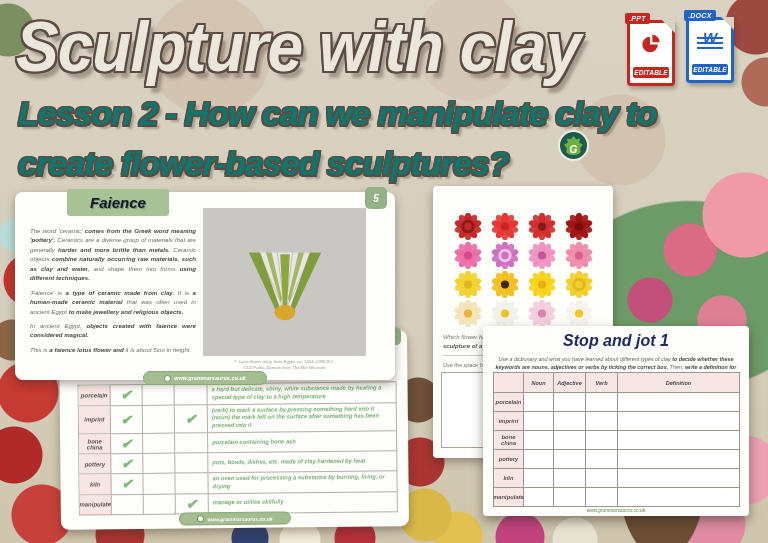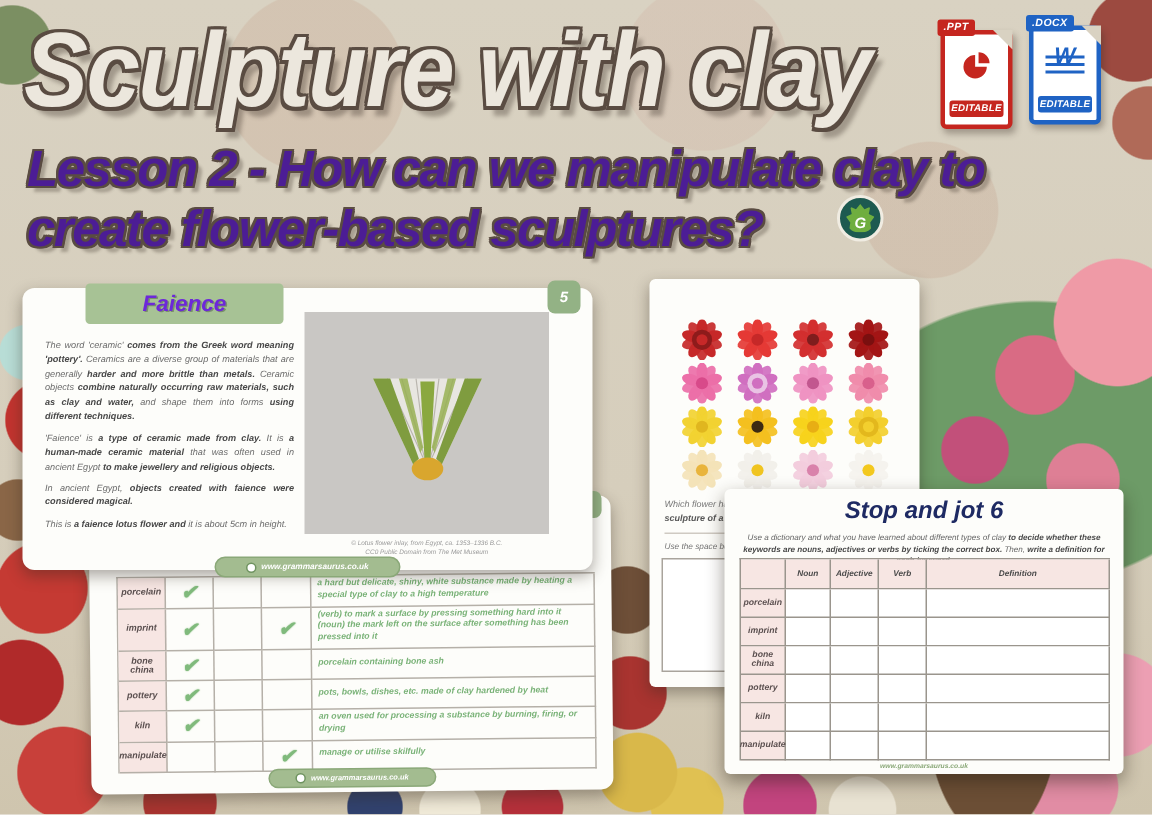--- a/index.html
+++ b/index.html
@@ -40,25 +40,25 @@
       radial-gradient(circle at 745px 470px,#ec9fb3 0 34px,rgba(0,0,0,0) 35px),
       radial-gradient(circle at 715px 525px,#e18ca4 0 30px,rgba(0,0,0,0) 31px),
       linear-gradient(180deg,#d9d2c2 0%,#d6cebc 60%,#cfc5ae 100%);
   }
 
   
   .main-title{position:absolute;left:16px;top:6px;font-size:64px;font-weight:700;color:#ece7dd;
     letter-spacing:-1px;white-space:nowrap;transform:scaleY(1.1);transform-origin:top left;
     text-shadow:-2px -2px 0 #5a4c42,2px -2px 0 #5a4c42,-2px 2px 0 #5a4c42,2px 2px 0 #5a4c42,
       0 -2px 0 #5a4c42,0 2px 0 #5a4c42,-2px 0 0 #5a4c42,2px 0 0 #5a4c42,5px 6px 3px rgba(60,50,40,.35);}
-  .sub-title{position:absolute;font-size:34px;font-weight:700;color:#4c1d95;letter-spacing:-1px;
+  .sub-title{position:absolute;font-size:34px;font-weight:700;color:#0f766e;letter-spacing:-1px;
     white-space:nowrap;
     text-shadow:-1.5px -1.5px 0 #5a4c42,1.5px -1.5px 0 #5a4c42,-1.5px 1.5px 0 #5a4c42,1.5px 1.5px 0 #5a4c42,
       0 -1.5px 0 #5a4c42,0 1.5px 0 #5a4c42,-1.5px 0 0 #5a4c42,1.5px 0 0 #5a4c42,4px 4px 2px rgba(60,50,40,.3);}
-  .sub1{left:18px;top:94px;} .sub2{left:18px;top:134px;}
+  .sub1{left:18px;top:94px;} .sub2{left:18px;top:144px;}
 
   .brand{position:absolute;left:558px;top:130px;display:flex;align-items:center;gap:4px;}
   .brand-circle{width:31px;height:31px;border-radius:50%;background:#1d5a50;border:2px solid #f0ece2;
     display:flex;align-items:center;justify-content:center;position:relative;box-sizing:border-box;}
   .brand-leaf{width:19px;height:19px;background:#6fae3f;border-radius:50% 50% 45% 45%;
     clip-path:polygon(50% 0,65% 18%,85% 10%,80% 35%,100% 45%,85% 65%,90% 100%,10% 100%,15% 65%,0 45%,20% 35%,15% 10%,35% 18%);
     display:flex;align-items:flex-end;justify-content:center;color:#fff;font-size:10px;font-weight:700;line-height:1;}
   .brand-text{font-size:15px;font-weight:700;color:#f3efe6;
     text-shadow:-1px -1px 0 #3f3a33,1px -1px 0 #3f3a33,-1px 1px 0 #3f3a33,1px 1px 0 #3f3a33,2px 2px 1px rgba(0,0,0,.3);}
 
@@ -83,23 +83,23 @@
   
   .slide{position:absolute;background:#fdfdfa;border-radius:8px;box-shadow:0 4px 10px rgba(50,40,30,.4);}
   .corner-badge{position:absolute;background:#93b285;color:#fff;font-weight:700;
     border-radius:5px;display:flex;align-items:center;justify-content:center;}
   .footer-pill{position:absolute;left:50%;transform:translateX(-50%);background:#a3bc90;border:1px solid #8aa878;
     border-radius:8px;display:flex;align-items:center;justify-content:center;gap:3px;color:#fff;font-weight:700;}
   .footer-dot{width:7px;height:7px;border-radius:50%;background:#fff;border:1px solid #6f9360;box-sizing:border-box;}
 
   
   .slide-faience{left:15px;top:192px;width:380px;height:188px;z-index:2;}
-  .faience-titlebox{position:absolute;left:42px;top:-3px;width:132px;height:27px;background:#a7c295;
+  .faience-titlebox{position:absolute;left:52px;top:-3px;width:102px;height:27px;background:#a7c295;
     border-radius:3px;display:flex;align-items:center;justify-content:center;
-    color:#6d28d9;font-size:15px;font-weight:700;text-shadow:1px 1px 0 rgba(90,110,80,.6);}
+    color:#0f172a;font-size:15px;font-weight:700;text-shadow:1px 1px 0 rgba(90,110,80,.6);}
   .badge-5{top:-5px;right:8px;width:22px;height:22px;font-size:10px;}
   .faience-text{position:absolute;left:15px;top:34px;width:166px;font-size:6.1px;line-height:1.55;color:#6b6b6b;text-align:justify;}
   .faience-text p{margin:0 0 5px 0;}
   .b{font-weight:700;color:#474747;}
   .faience-img{position:absolute;left:188px;top:16px;width:163px;height:148px;background:#c9c7c4;
     display:flex;align-items:center;justify-content:center;}
   .faience-caption{position:absolute;left:188px;top:167px;width:163px;font-size:4.3px;line-height:1.4;color:#9a9a9a;text-align:center;}
   .faience-footer{bottom:-5px;width:122px;height:12px;font-size:5.5px;}
 
   
@@ -478,21 +478,21 @@
         </svg>
       </div>
     <div class="sj2-line sj2-line1">Which flower have you</div>
     <div class="sj2-line sj2-line2">sculpture of a flower</div>
     <div class="sj2-rule"></div>
     <div class="sj2-line sj2-line3">Use the space below to</div>
     <div class="sj2-box"></div>
   </div>
 
   <div class="slide slide-sj1">
-    <div class="sj1-title">Stop and jot 6</div>
+    <div class="sj1-title">Stop and jot 1</div>
     <div class="sj1-instr"><span>Use a dictionary and what you have learned about different types of clay </span><span class="b">to decide whether these keywords are nouns, adjectives or verbs by ticking the correct box.</span><span> Then, </span><span class="b">write a definition for each keyword.</span></div>
     <div class="sj1-table">
       <div class="sj1-row sj1-head">
         <div></div>
         <div>Noun</div>
         <div>Adjective</div>
         <div>Verb</div>
         <div>Definition</div>
       </div>
       <div class="sj1-row sj1-body">

